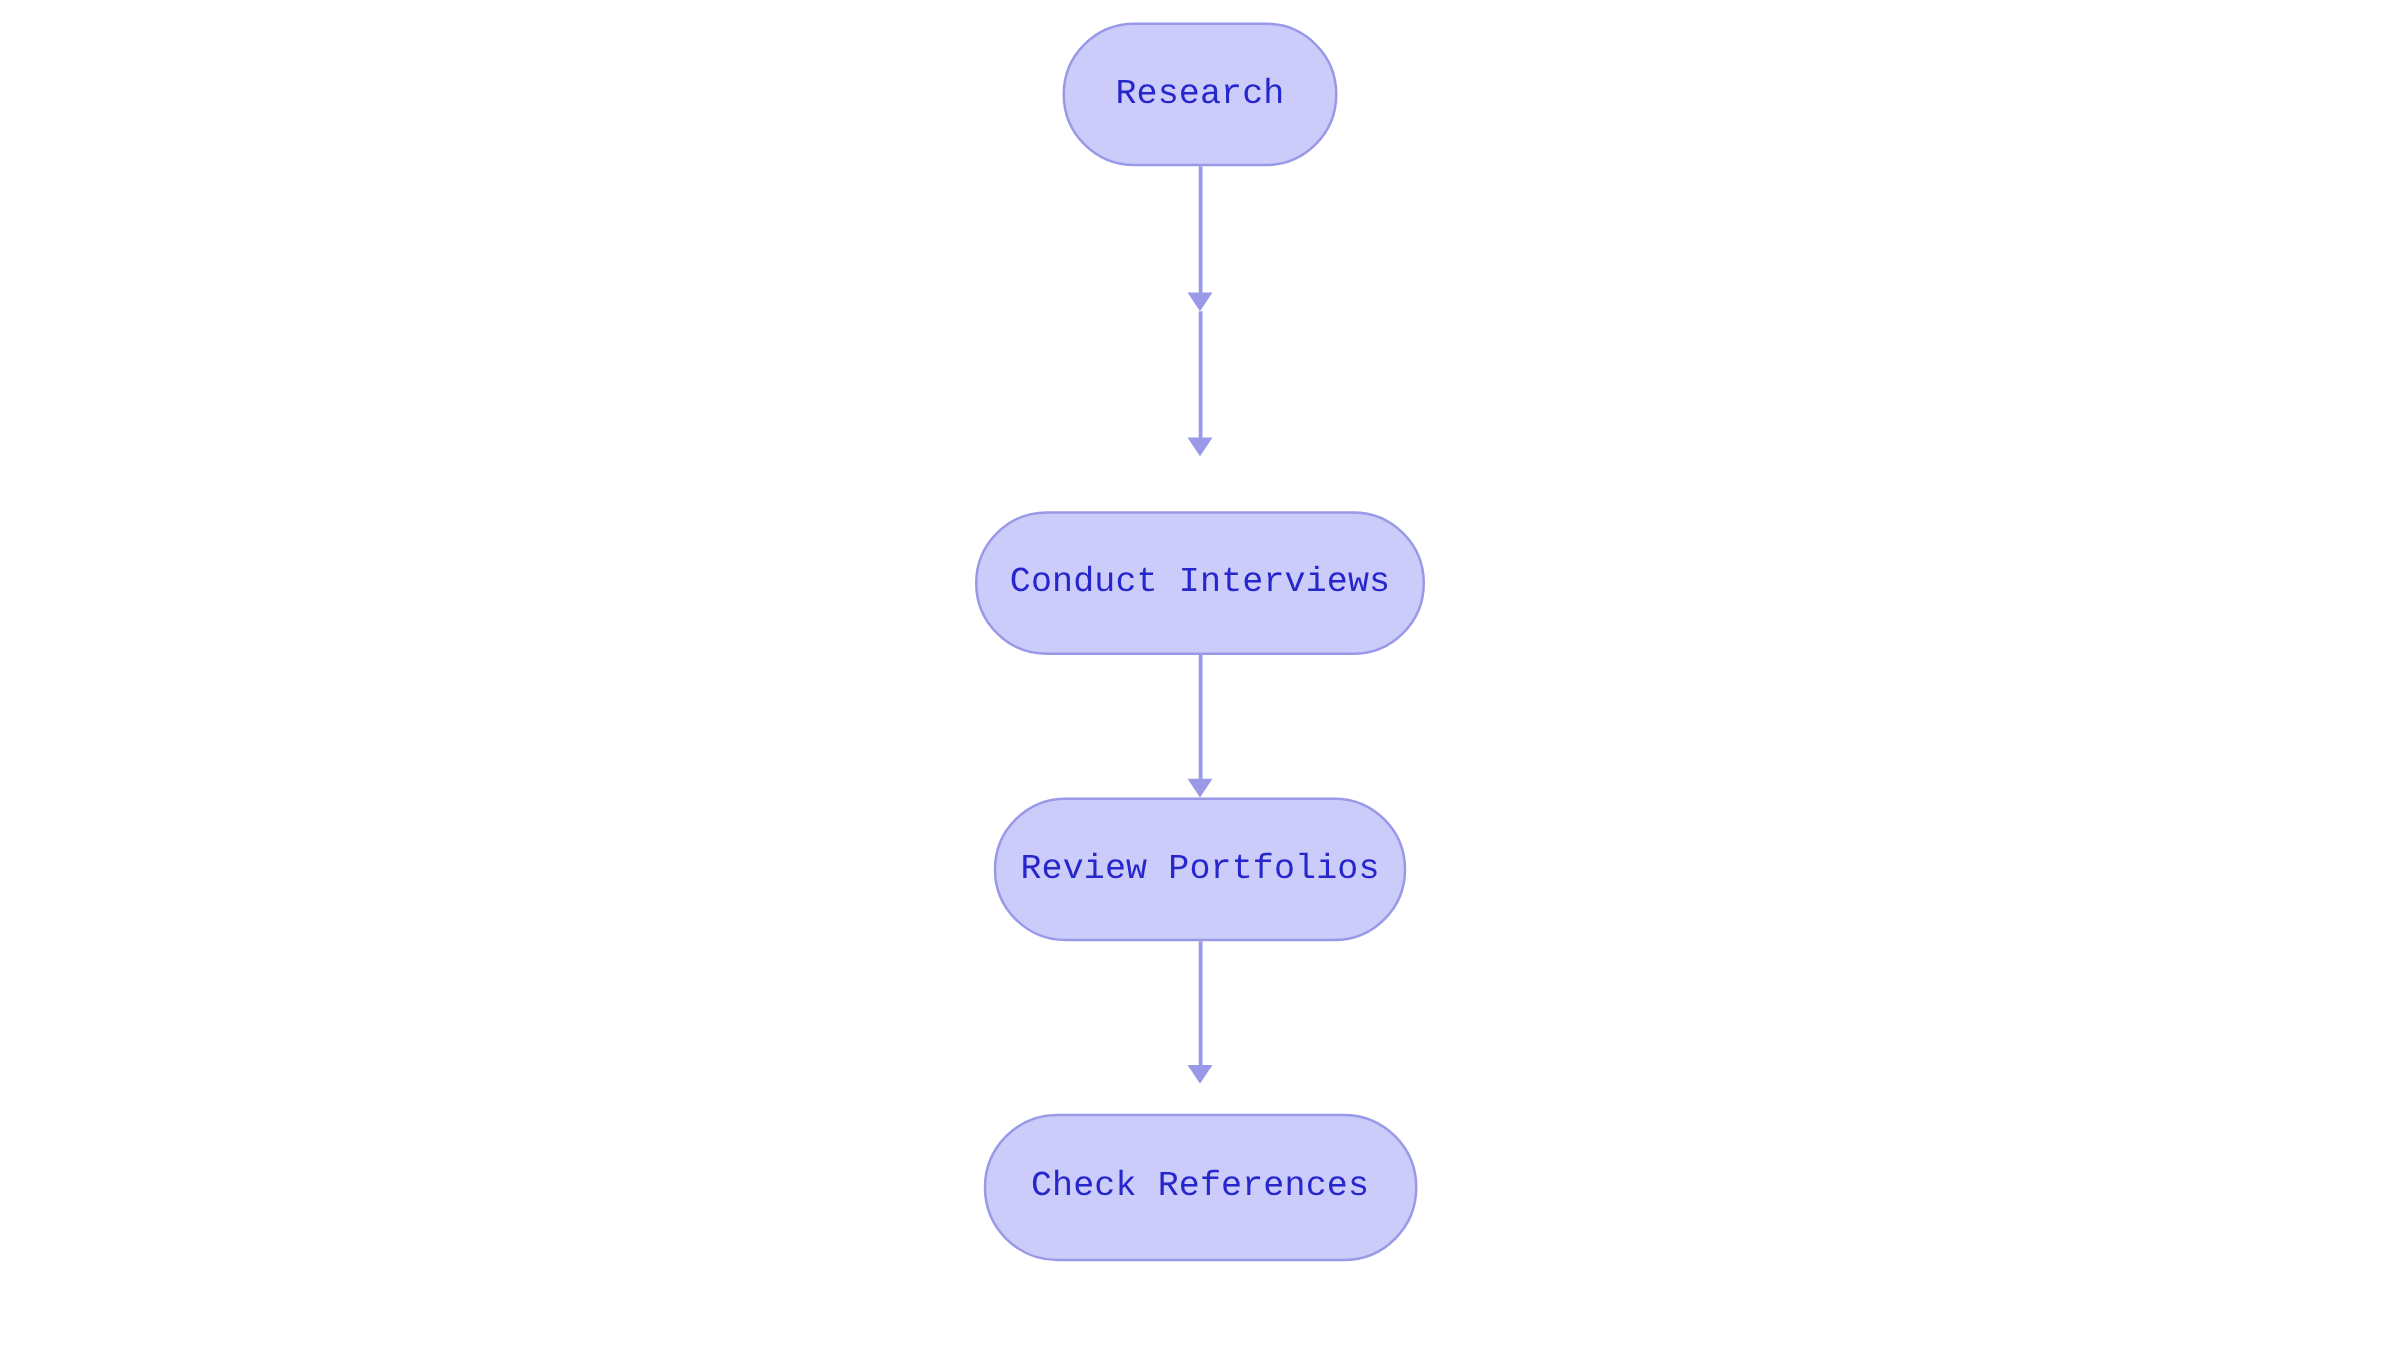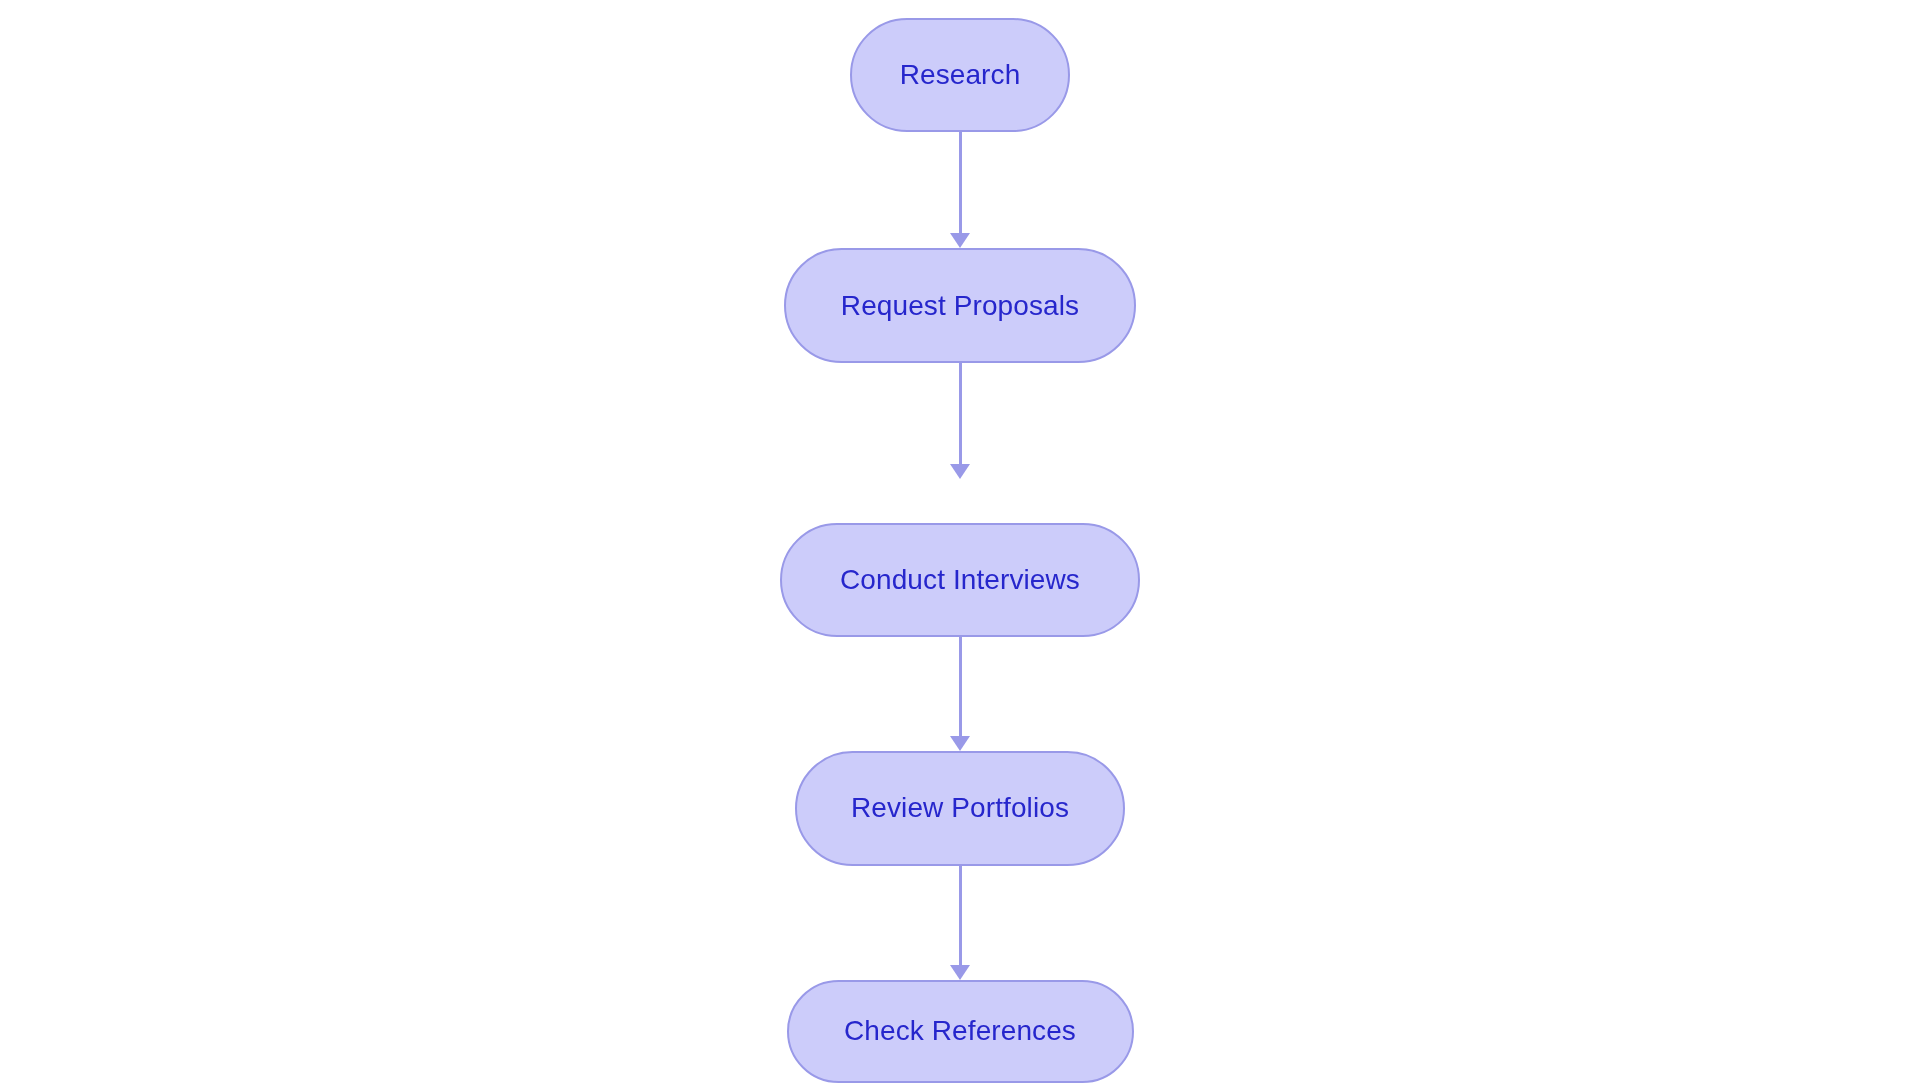--- a/index.html
+++ b/index.html
@@ -12,20 +12,21 @@
     overflow: hidden;
   }
   body {
     font-family: "Liberation Sans", "DejaVu Sans", sans-serif;
   }
   #canvas {
     position: relative;
     width: 1920px;
     height: 1083px;
     background: #ffffff;
+    font-family: Liberation Mono, monospace;
   }
   .flow-column {
     position: absolute;
     left: 0;
     top: 0;
     width: 1920px;
     height: 1083px;
     display: flex;
     flex-direction: column;
     align-items: center;
@@ -81,23 +82,20 @@
 
     <div class="node" style="width:220px;height:115px;margin-top:18px;">
       <span class="node-label">Research</span>
     </div>
 
     <div class="edge">
       <div class="edge-line" style="height:102px;"></div>
       <div class="edge-arrow"></div>
     </div>
 
-    <div class="node" style="width:352px;height:115px;">
-      <span class="node-label">Request Proposals</span>
-    </div>
 
     <div class="edge">
       <div class="edge-line" style="height:102px;"></div>
       <div class="edge-arrow"></div>
     </div>
 
     <div class="node" style="width:360px;height:115px;margin-top:44px;">
       <span class="node-label">Conduct Interviews</span>
     </div>
 
@@ -108,18 +106,18 @@
 
     <div class="node" style="width:330px;height:115px;">
       <span class="node-label">Review Portfolios</span>
     </div>
 
     <div class="edge">
       <div class="edge-line" style="height:100px;"></div>
       <div class="edge-arrow"></div>
     </div>
 
-    <div class="node" style="width:347px;height:104px;">
+    <div class="node" style="width:347px;height:118px;margin-top:24px;">
       <span class="node-label">Check References</span>
     </div>
 
   </div>
 </div>
 
 </body></html>

